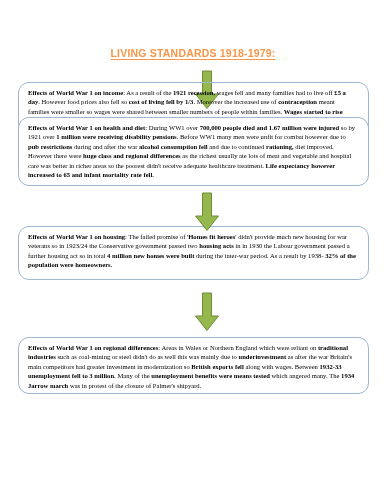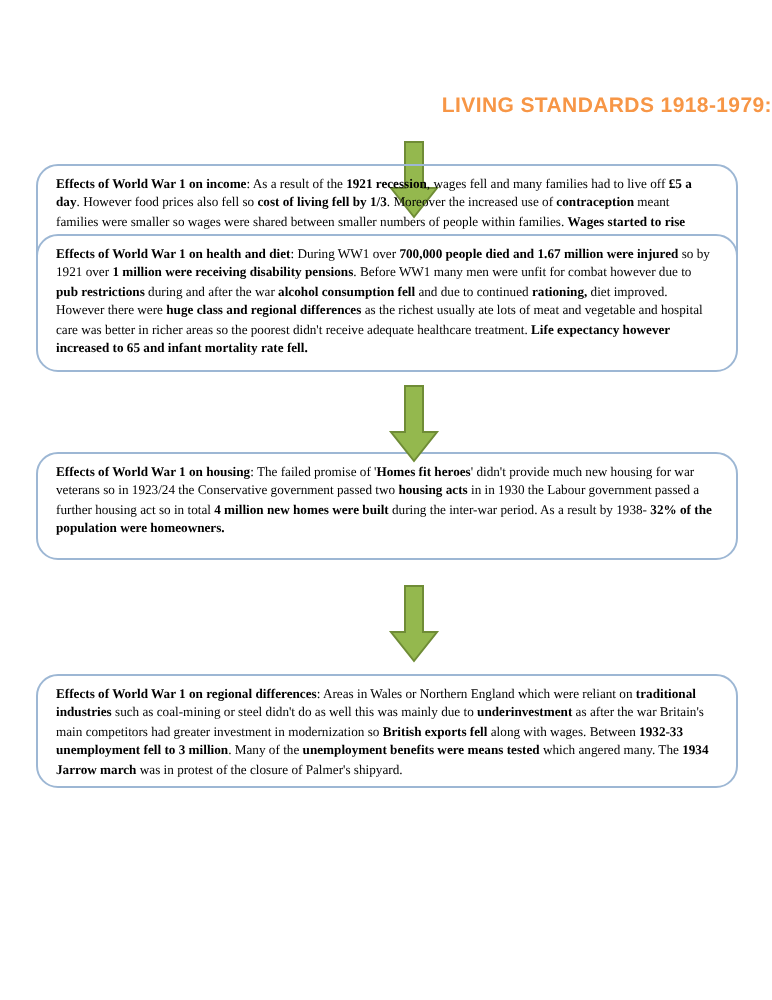--- a/index.html
+++ b/index.html
@@ -21,26 +21,27 @@
     inset: 0;
     background: #ffffff;
   }
 
   
   .page-title {
     position: absolute;
     left: 0;
     top: 47px;
     width: 386px;
-    text-align: right;
+    text-align: center;
     color: #F79646;
     font-family: "Liberation Sans", sans-serif;
     font-weight: bold;
     font-size: 10.5px;
     letter-spacing: 0.2px;
+    text-decoration: underline;
     text-underline-offset: 2px;
   }
 
   
   .textbox {
     position: absolute;
     border: 1px solid #9DB7D4;
     border-radius: 11px;
     background: #ffffff;
     box-sizing: border-box;

